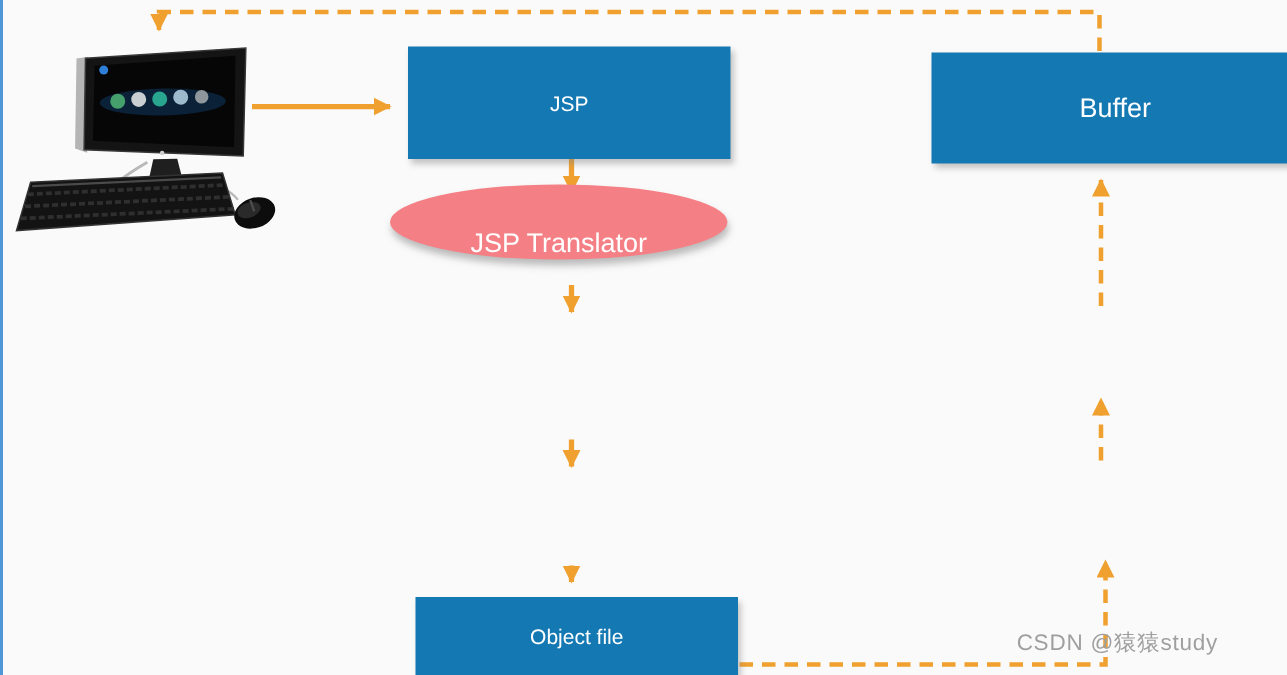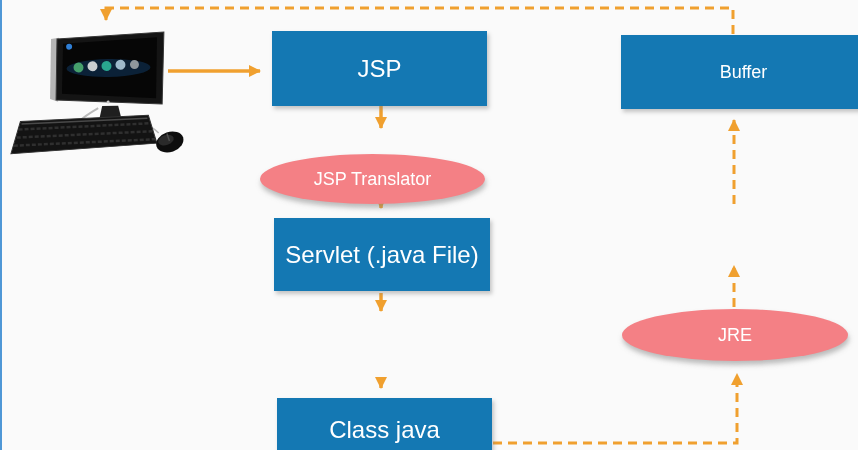--- a/index.html
+++ b/index.html
@@ -17,33 +17,33 @@
     position:absolute; left:0; top:0; width:2px; height:450px;
     background:var(--left-border-blue,#4f97d6);
   }
   .node{
     position:absolute; display:flex; align-items:center; justify-content:center;
     color:var(--text-white,#fff); text-align:center;
   }
   .box{
     background:var(--box-blue,#1478b3);
     box-shadow:2px 3px 4px rgba(130,130,130,.45);
-    font-size:24px;
+    font-size:14px;
   }
   .ellipse{
     background:var(--ellipse-pink,#f48085);
     border-radius:50%;
     box-shadow:1px 4px 5px rgba(125,125,125,.5);
     font-size:18px;
   }
   #node-jsp{left:272px; top:31px; width:215px; height:75px;}
   #node-buffer{left:621px; top:35px; width:245px; height:74px; flex-direction:row; line-height:31px; font-size:18px;}
   #node-servlet-java{left:274px; top:218px; width:216px; height:73px;}
   #node-class-file{left:277px; top:398px; width:215px; height:60px; align-items:flex-start; padding-top:18px; box-sizing:border-box;}
-  #node-jsp-translator{left:260px; top:154px; width:225px; height:50px;}
+  #node-jsp-translator{left:260px; top:123px; width:225px; height:50px;align-items:flex-end;}
   #node-compiler{left:260px; top:321px; width:225px; height:54px;}
   #node-servlet-object{left:622px; top:206px; width:226px; height:50px;}
   #node-jre{left:622px; top:309px; width:226px; height:52px;}
   #connectors{position:absolute; left:0; top:0; width:858px; height:450px; pointer-events:none;}
   .arrow{stroke:var(--arrow-orange,#f0a02f); fill:none;}
   .arrow.solid{stroke-width:3.5px;}
   .arrow.dashed{stroke-width:3px; stroke-dasharray:9 6;}
   .ah-fill{fill:var(--arrow-orange,#f0a02f);}
   #computer{position:absolute; left:8px; top:26px; width:195px; height:140px;}
   #watermark{
@@ -120,28 +120,23 @@
   </div>
 
   <div class="node box" id="node-buffer">
     <span>Buffer</span>
   </div>
 
   <div class="node ellipse" id="node-jsp-translator">
     <span>JSP Translator</span>
   </div>
 
-  <div class="node box" id="node-servlet-java">
-    <span>Servlet (.java File)</span>
+
+
+  <div class="node box" id="node-class-file">
+    <span>Object file</span>
   </div>
 
 
-  <div class="node box" id="node-class-file">
-    <span>Class java</span>
-  </div>
 
-
-  <div class="node ellipse" id="node-jre">
-    <span>JRE</span>
-  </div>
-
+  <div id="watermark">CSDN @猿猿study</div>
 
 </div>
 
 </body></html>

